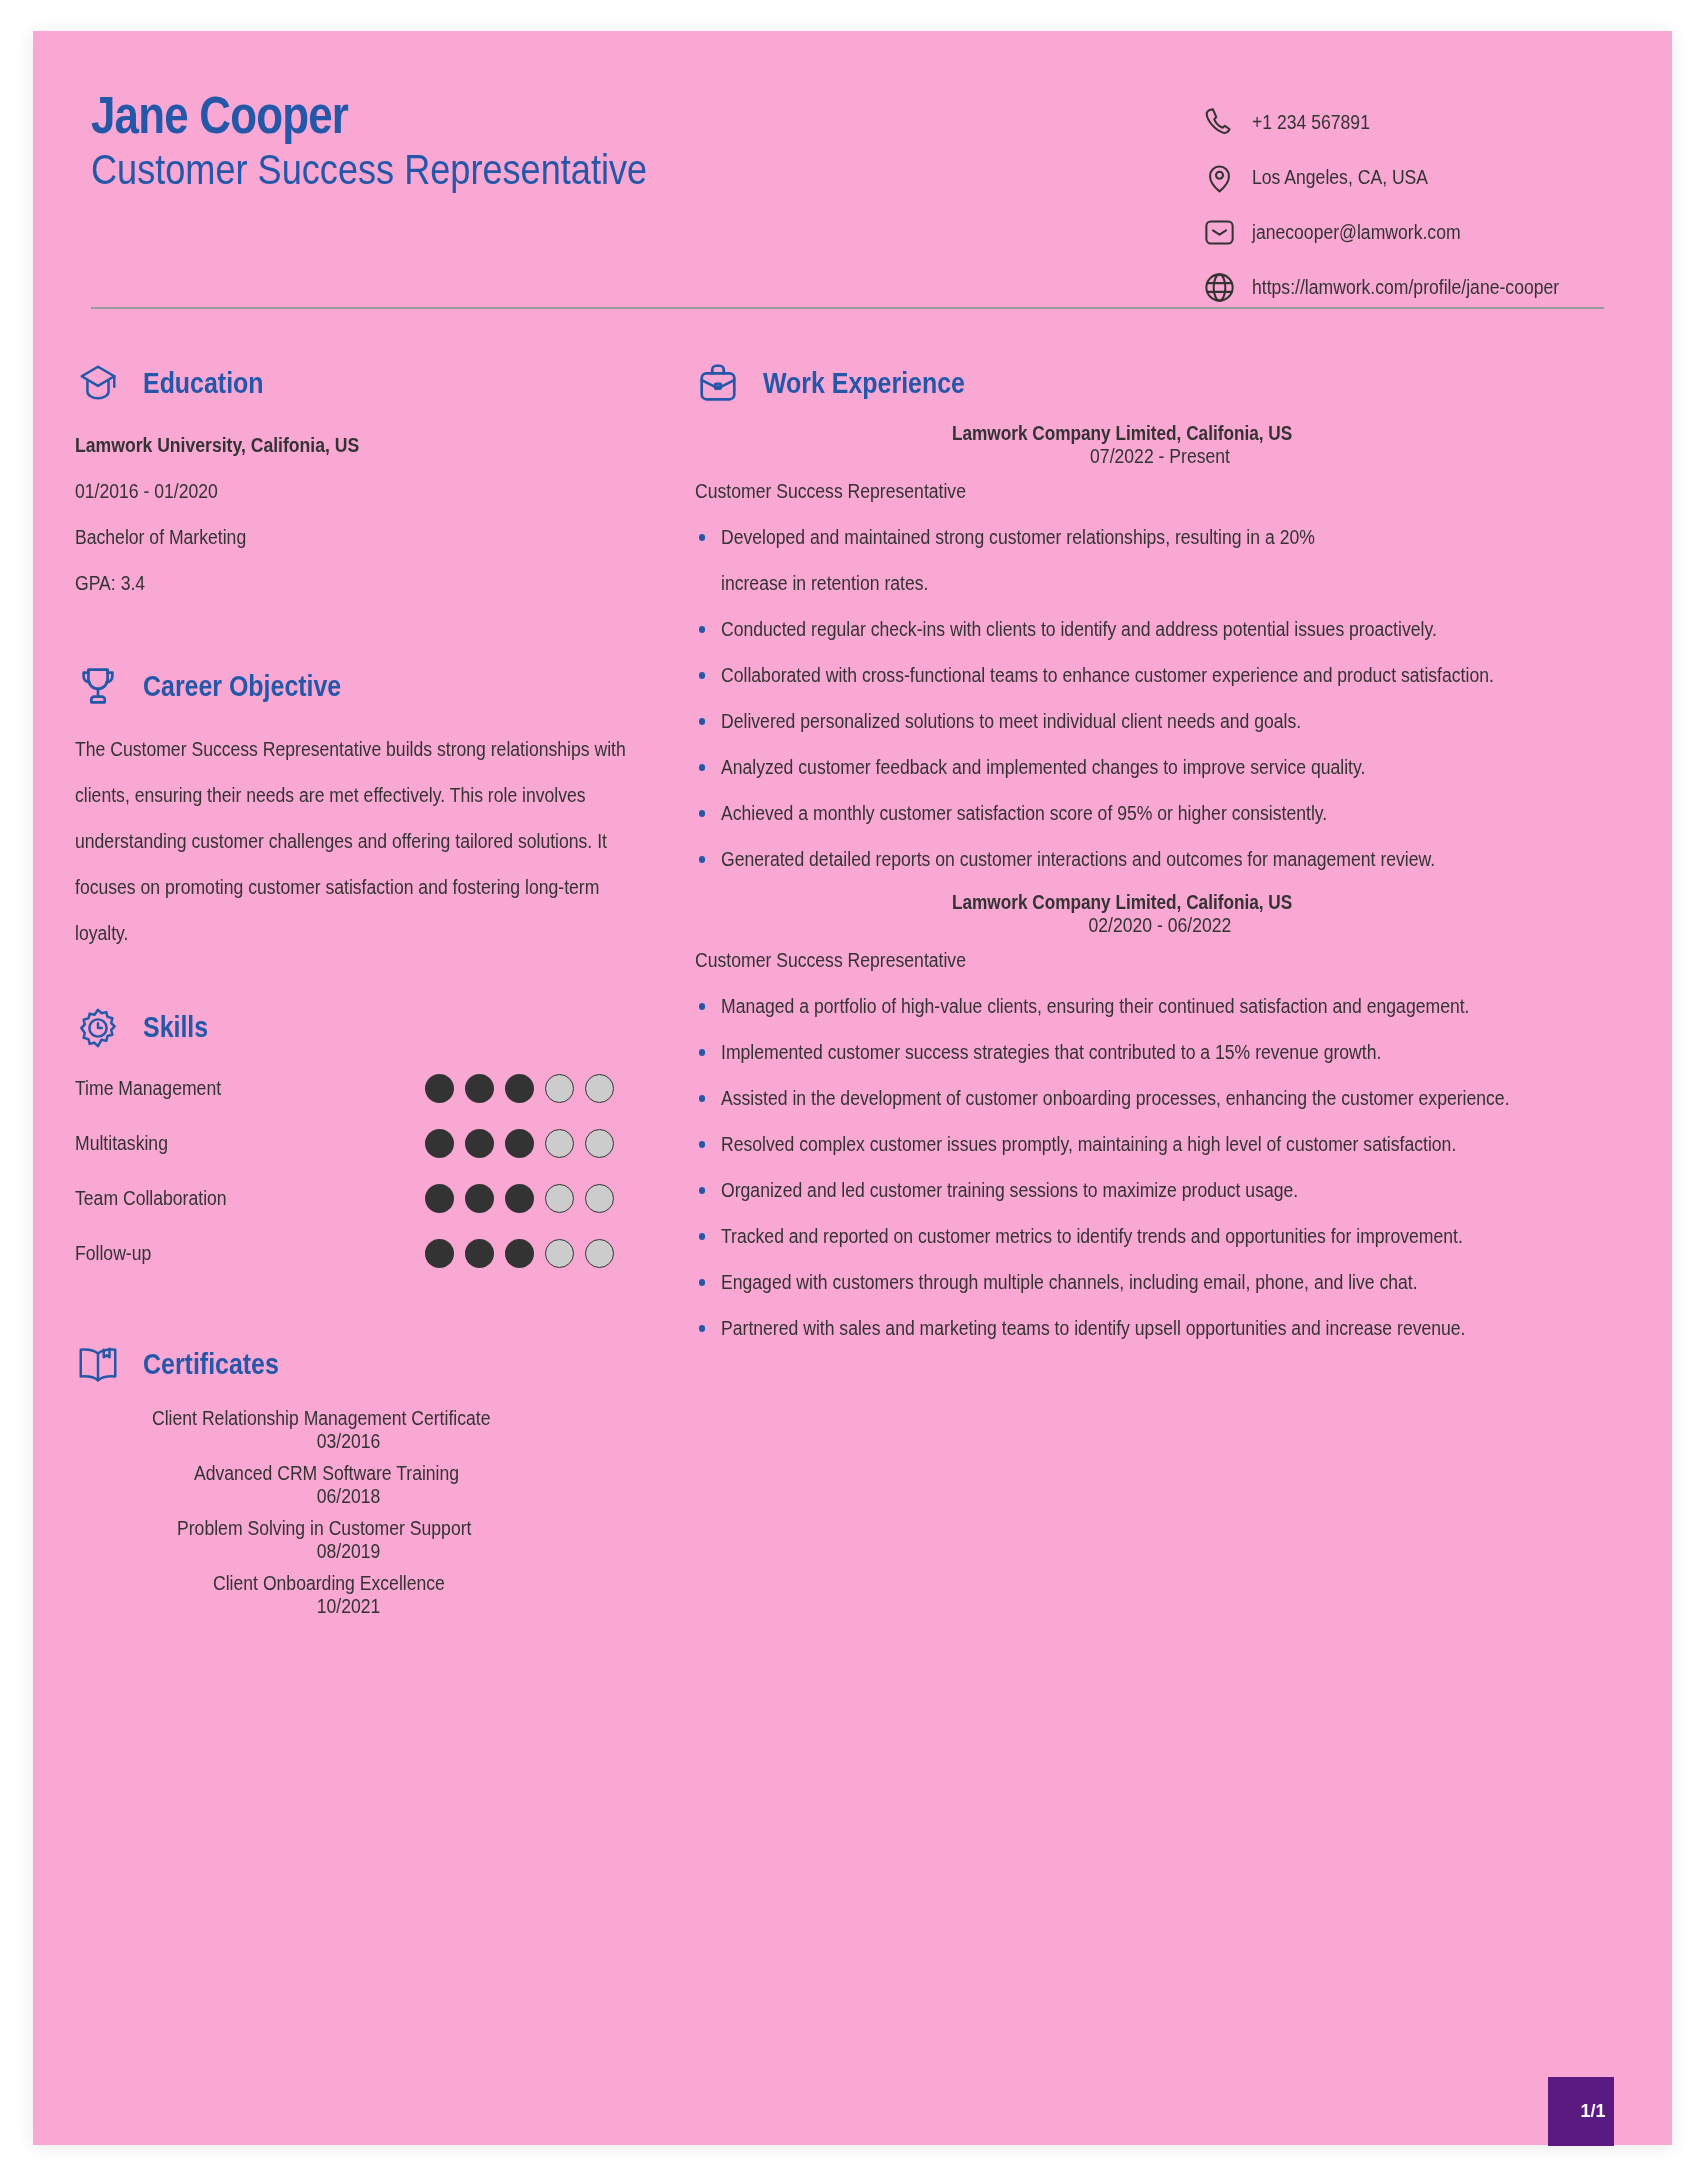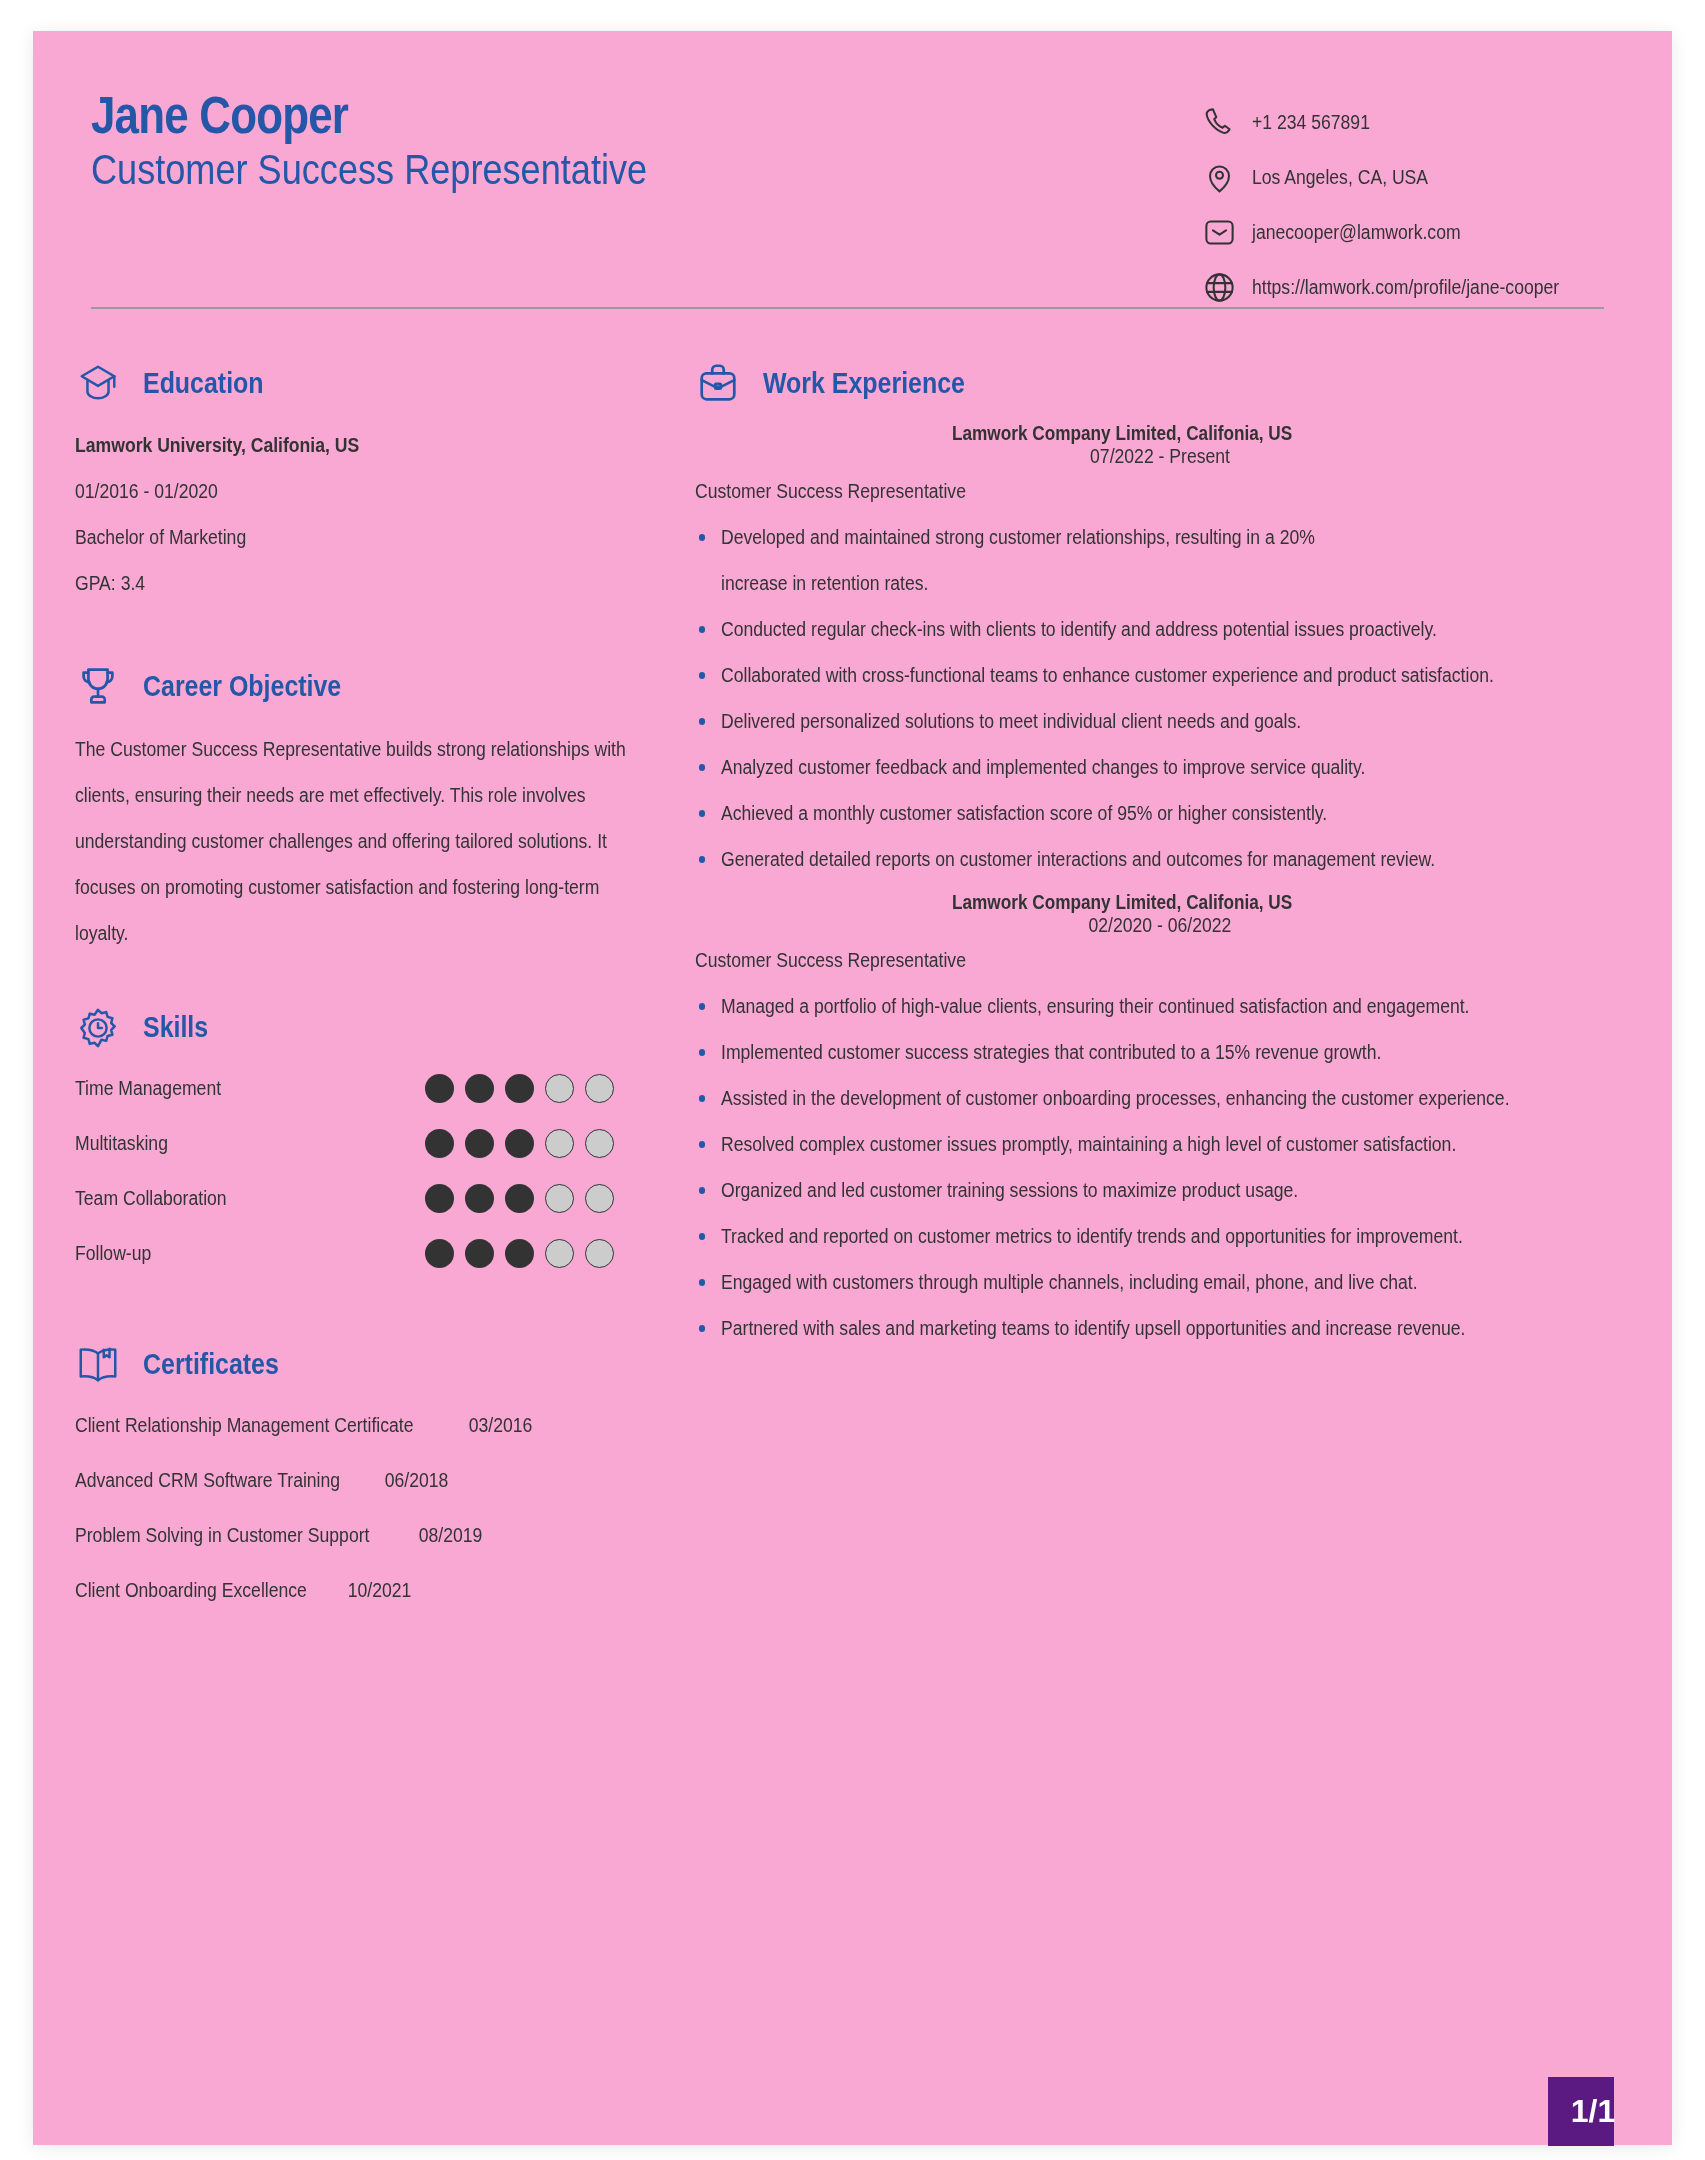--- a/index.html
+++ b/index.html
@@ -44,40 +44,40 @@
   .bold { font-weight: bold; }
   .para { font-size: 20px; line-height: 46px; color: #333; width: 630px; transform: scaleX(0.88); transform-origin: left top; }
 
   .skill-row { height: 55px; display: flex; align-items: center; justify-content: space-between; width: 539px; }
   .skill-name { font-size: 20px; white-space: nowrap; transform: scaleX(0.88); transform-origin: left center; }
   .dots { display: flex; gap: 11px; }
   .dot { width: 29px; height: 29px; border-radius: 50%; }
   .dot.on { background: #333333; }
   .dot.off { background: #cccccc; border: 1.8px solid #333333; }
 
-  .cert-row { height: 55px; display: flex; align-items: center; justify-content: flex-start; width: 539px; }
+  .cert-row { height: 55px; display: flex; align-items: center; justify-content: flex-end; width: 539px; flex-direction: column; }
   .cert-name { font-size: 20px; white-space: nowrap; transform: scaleX(0.88); transform-origin: left center; }
   .cert-date { font-size: 20px; white-space: nowrap; transform: scaleX(0.88); transform-origin: right center; }
 
   .job-head { display: flex; justify-content: space-between; height: 46px; align-items: center; flex-direction: column; }
   .job-company { font-size: 20px; font-weight: bold; white-space: nowrap; transform: scaleX(0.86); transform-origin: left center; }
   .job-date { font-size: 20px; white-space: nowrap; transform: scaleX(0.88); transform-origin: right center; }
   .job-role { font-size: 20px; height: 46px; line-height: 46px; white-space: nowrap; transform: scaleX(0.88); transform-origin: left center; }
   .bullets { list-style: none; }
   .bullet { position: relative; padding-left: 25.6px; }
   .bullet::before {
     content: ""; position: absolute; left: 3.7px; top: 20px; width: 6.4px; height: 6.4px; border-radius: 50%; background: #2457a7;
   }
   .bullet-text {
     display: block; font-size: 20px; line-height: 46px; width: 1005px; color: #333;
     transform: scaleX(0.88); transform-origin: left top;
   }
   .page-badge {
     position: absolute; left: 1515px; top: 2046px; width: 66px; height: 69px; background: #5b1a82;
-    color: #ffffff; font-size: 32px; font-weight: bold; display: flex; align-items: center; justify-content: center; padding-left: 24px;
+    color: #ffffff; font-size: 18px; font-weight: bold; display: flex; align-items: center; justify-content: center; padding-left: 24px;
   }
   svg { display: block; }
 </style>
 </head>
 <body>
 
 <div class="page">
 
   <div class="header">
     <div class="name">Jane Cooper</div>

